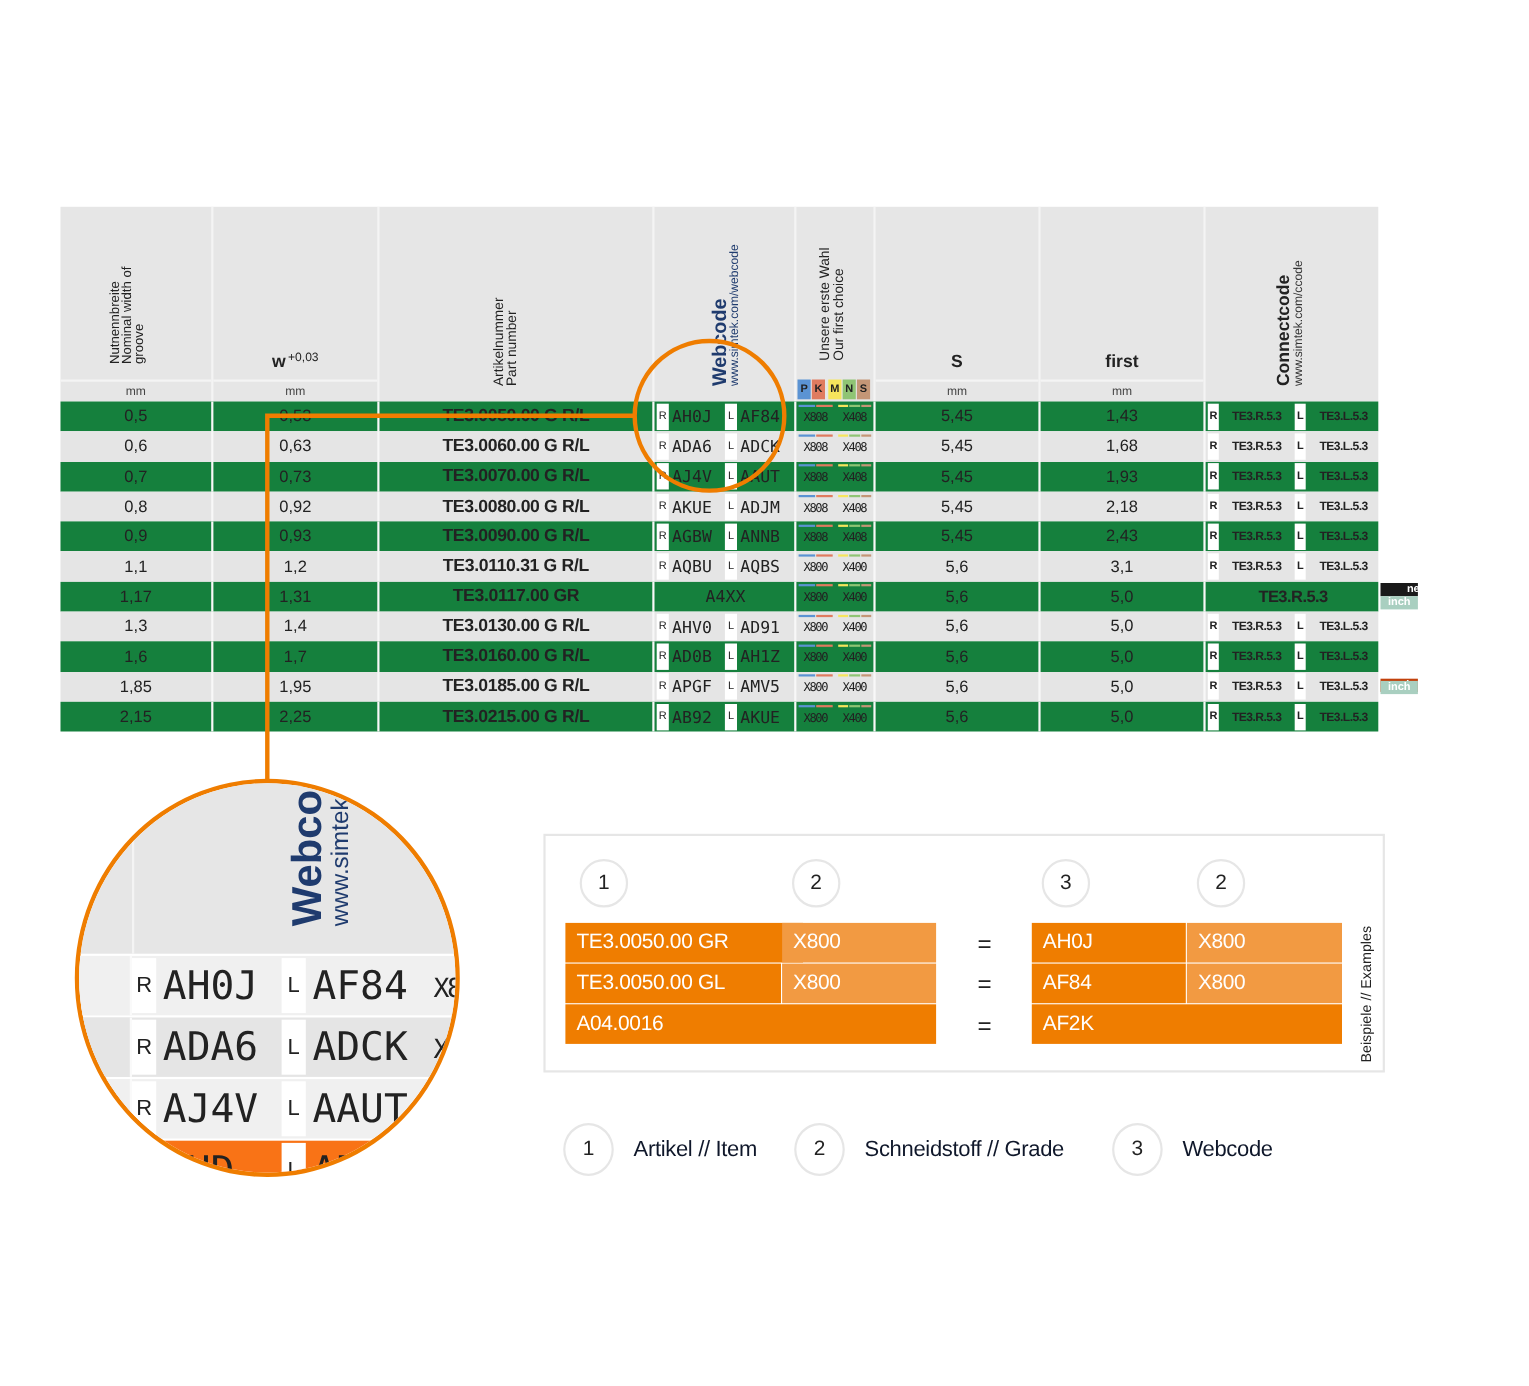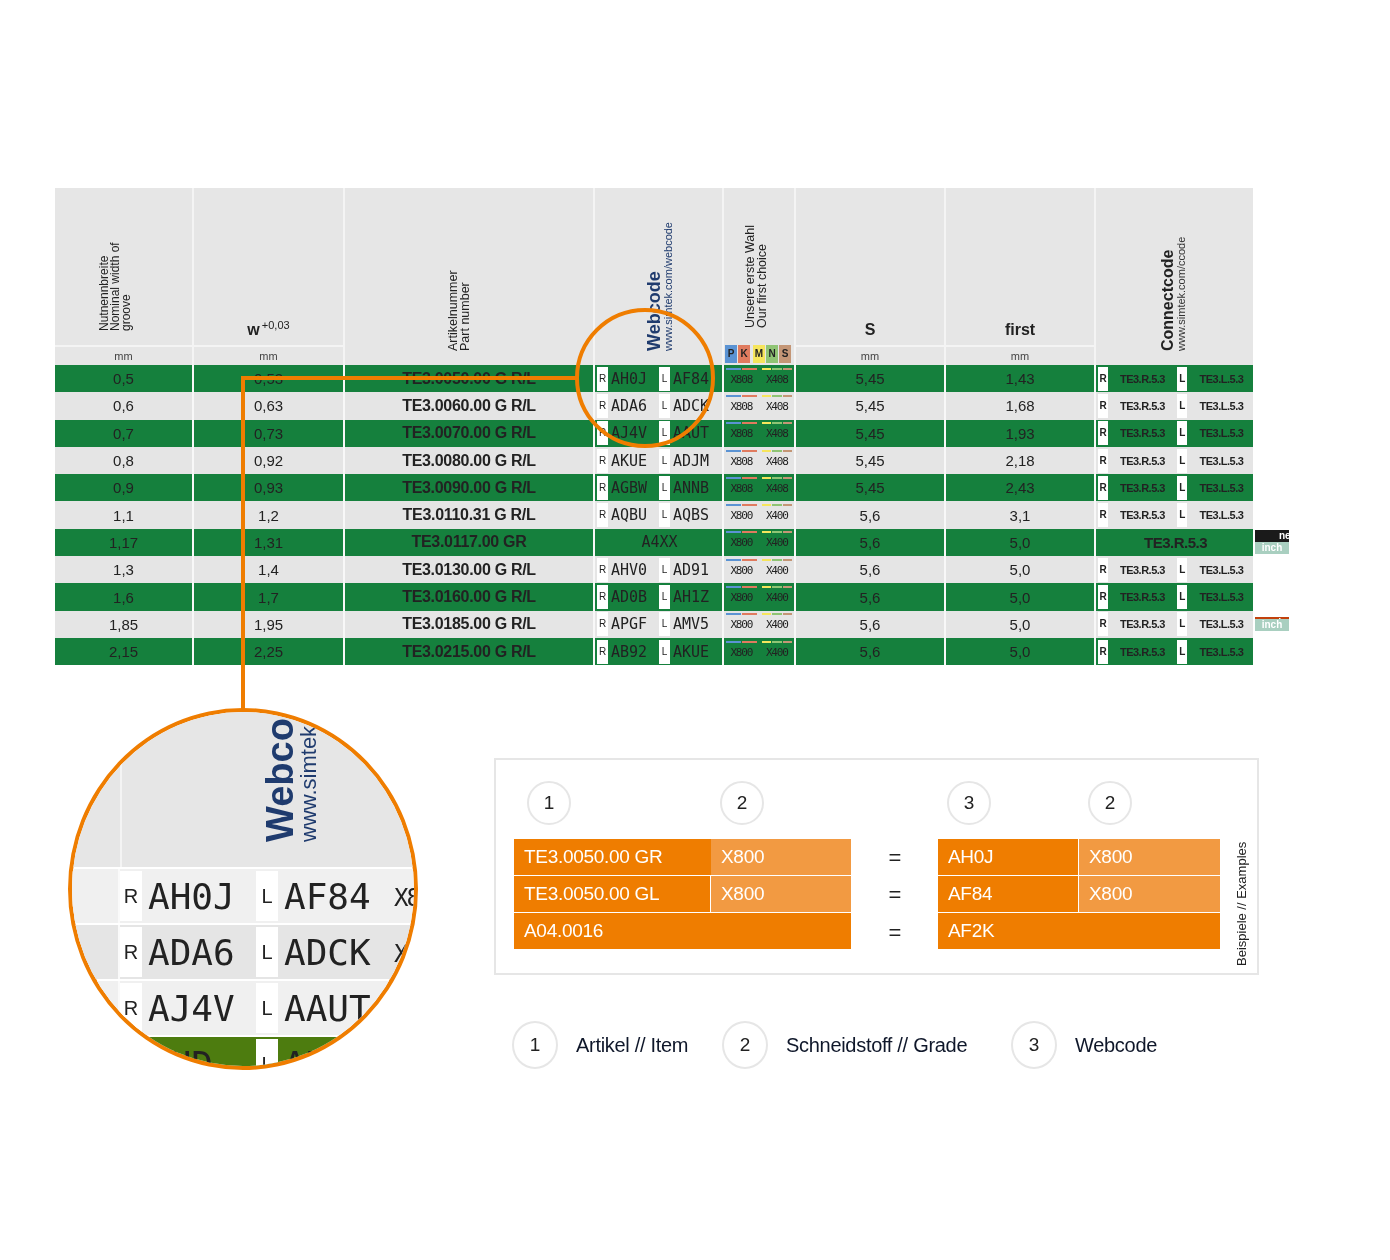--- a/index.html
+++ b/index.html
@@ -501,21 +501,21 @@
           <span class="mx">X8</span>
         </div>
         <div class="mag-row" style="top: 274px; background: rgb(240, 240, 240);">
           <span class="lead" style="background:#f0f0f0;border-right:2px solid #fafafa;"></span>
           <span class="mrl">R</span>
           <span class="mcode">AJ4V</span>
           <span class="mrl">L</span>
           <span class="mcode">AAUT</span>
           <span class="mx"></span>
         </div>
-        <div class="mag-row" style="top: 330px; background: #4d7c0f;">
+        <div class="mag-row" style="top: 330px; background: #f97316;">
           <span class="lead" style="background:#e5e5e5;border-right:2px solid #fafafa;"></span>
           <span class="mrl"></span>
           <span class="mcode">PHD</span>
           <span class="mrl">L</span>
           <span class="mcode">AD</span>
           <span class="mx"></span>
         </div>
       </div>
   </div>
 </div>

